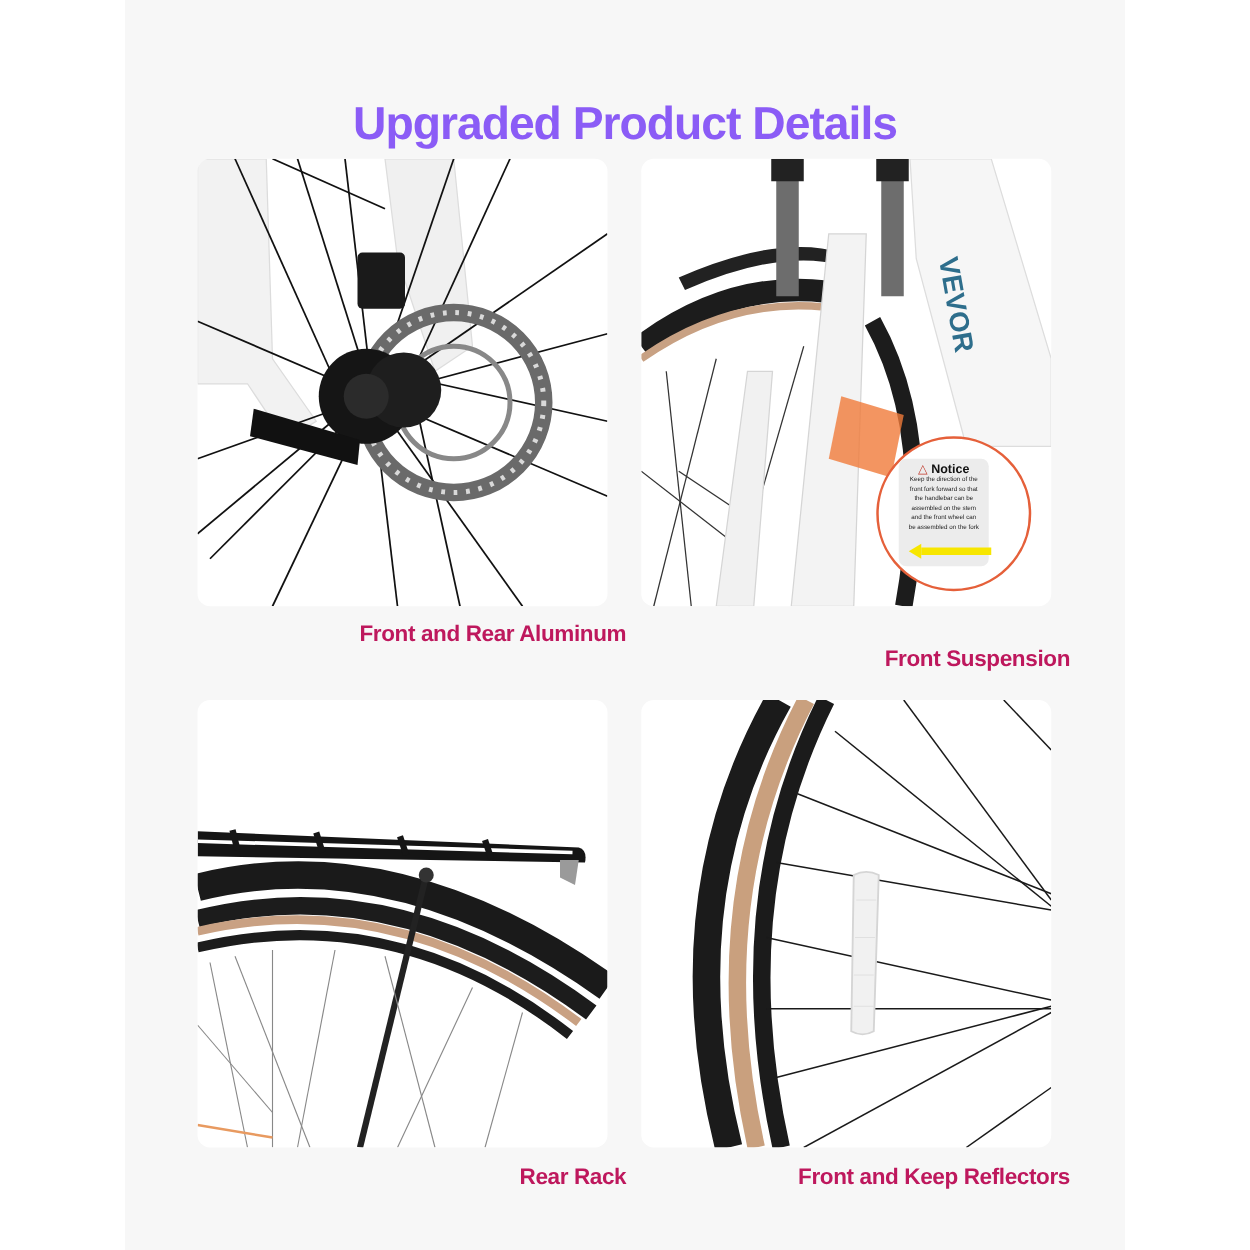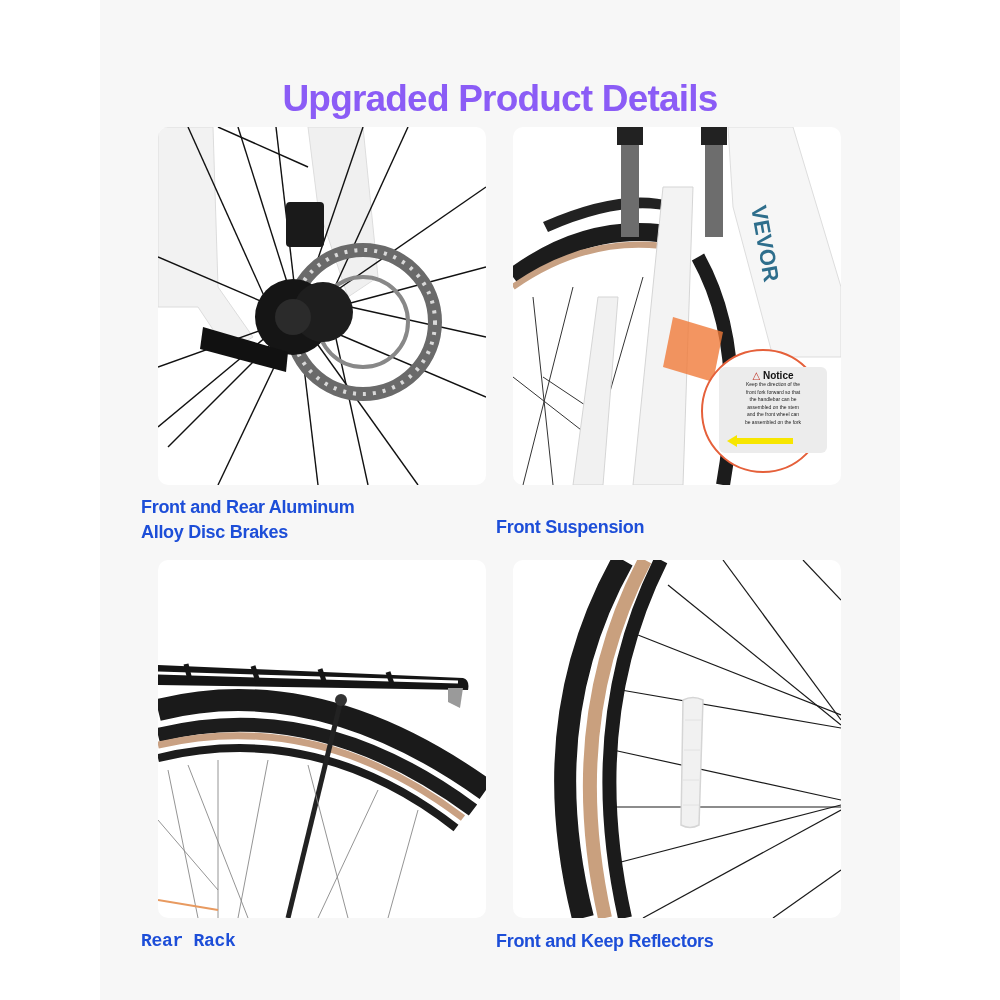--- a/index.html
+++ b/index.html
@@ -3,22 +3,22 @@
   <meta charset="utf-8">
   <style>
     html, body { margin:0; padding:0; }
     body { width:1000px; height:1000px; background:#ffffff; position:relative; overflow:hidden;
            font-family:"Liberation Sans", "DejaVu Sans", sans-serif; }
     .panel { position:absolute; left:100px; top:0; width:800px; height:1000px; background:#f7f7f7; }
     .title { position:absolute; left:0; top:38px; width:1000px; text-align:center;
              font-size:37px; font-weight:bold; color:#8b5cf6; letter-spacing:-0.8px;margin-top:40px; }
     .card { position:absolute; width:328px; height:358px; background:#ffffff; border-radius:10px; overflow:hidden; }
     .card svg { display:block; width:100%; height:100%; }
-    .caption { position:absolute; width:360px; text-align:left; font-size:18px; font-weight:bold;
-               color:#1d4ed8; line-height:25px; letter-spacing:-0.3px; }
+    .caption { position:absolute; width:360px; text-align:right; font-size:18px; font-weight:bold;
+               color:#be185d; line-height:25px; letter-spacing:-0.3px; }
   </style>
 </head>
 <body>
 
 <div class="panel"></div>
 
 <div class="title">Upgraded Product Details</div>
 
 <div class="card" style="left:158px; top:127px;">
   <svg viewBox="0 0 328 358">
@@ -55,21 +55,20 @@
 
     <circle cx="135" cy="190" r="38" fill="#151515"></circle>
     <circle cx="165" cy="185" r="30" fill="#1e1e1e"></circle>
     <circle cx="135" cy="190" r="18" fill="#2b2b2b"></circle>
 
     <path d="M45 200 L130 225 L128 245 L42 222 Z" fill="#111"></path>
   </svg>
 </div>
 <div class="caption" style="left:141px; top:495px;">
   <div>Front and Rear Aluminum</div>
-  <div>Alloy Disc Brakes</div>
 </div>
 
 <div class="card" style="left:513px; top:127px;">
   <svg viewBox="0 0 328 358">
 
     <path d="M0 150 Q80 90 170 110" fill="none" stroke="#1c1c1c" stroke-width="18"></path>
     <path d="M0 160 Q80 104 168 122" fill="none" stroke="#c8a183" stroke-width="6"></path>
     <path d="M185 130 Q235 220 210 358" fill="none" stroke="#1c1c1c" stroke-width="14"></path>
 
     <g stroke="#333" stroke-width="1">
@@ -90,21 +89,21 @@
     <path d="M150 60 L180 60 L170 358 L120 358 Z" fill="#f3f3f3" stroke="#d5d5d5"></path>
     <path d="M85 170 L105 170 L90 358 L60 358 Z" fill="#f1f1f1" stroke="#d5d5d5"></path>
 
     <path d="M215 0 L280 0 L328 160 L328 230 L260 230 L220 80 Z" fill="#f6f6f6" stroke="#dddddd"></path>
     <text x="238" y="80" fill="#2e6e8c" font-family="Liberation Sans, sans-serif" font-weight="bold" font-size="22" transform="rotate(80 238 80)">VEVOR</text>
 
     <path d="M160 190 L210 205 L200 255 L150 240 Z" fill="#f07a3a" opacity="0.8"></path>
   </svg>
 
   <div style="position:absolute; left:188px; top:222px; width:120px; height:120px; border-radius:50%; background:#fff; border:2px solid #e5603a;">
-    <div style="position:absolute; left:16px; top:16px; width:108px; height:86px; background:#ececec; border-radius:6px;">
+    <div style="position:absolute; left:16px; top:16px; width:72px; height:86px; background:#ececec; border-radius:6px;">
       <div style="text-align:center; font-size:10px; font-weight:bold; margin-top:3px; color:#111;">
         <span style="color:#c0392b;">△</span>
         <span>Notice</span>
       </div>
       <div style="font-size:5px; line-height:7.5px; text-align:center; color:#222;">
         <div>Keep the direction of the</div>
         <div>front fork forward so that</div>
         <div>the handlebar can be</div>
         <div>assembled on the stem</div>
         <div>and the front wheel can</div>
@@ -146,21 +145,21 @@
       <line x1="60" y1="200" x2="60" y2="358"></line>
       <line x1="110" y1="200" x2="80" y2="358"></line>
       <line x1="150" y1="205" x2="190" y2="358"></line>
       <line x1="220" y1="230" x2="160" y2="358"></line>
       <line x1="260" y1="250" x2="230" y2="358"></line>
       <line x1="0" y1="260" x2="60" y2="330"></line>
     </g>
     <line x1="0" y1="340" x2="60" y2="350" stroke="#e89a60" stroke-width="2"></line>
   </svg>
 </div>
-<div class="caption" style="left:141px; top:929px;font-family:Liberation Mono, monospace;">
+<div class="caption" style="left:141px; top:929px;">
   <div>Rear Rack</div>
 </div>
 
 <div class="card" style="left:513px; top:560px;">
   <svg viewBox="0 0 328 358">
 
     <path d="M110 0 Q20 160 70 358" fill="none" stroke="#1b1b1b" stroke-width="22"></path>
     <path d="M132 0 Q48 160 92 358" fill="none" stroke="#c9a07e" stroke-width="14"></path>
     <path d="M148 0 Q68 160 112 358" fill="none" stroke="#1b1b1b" stroke-width="14"></path>
 

